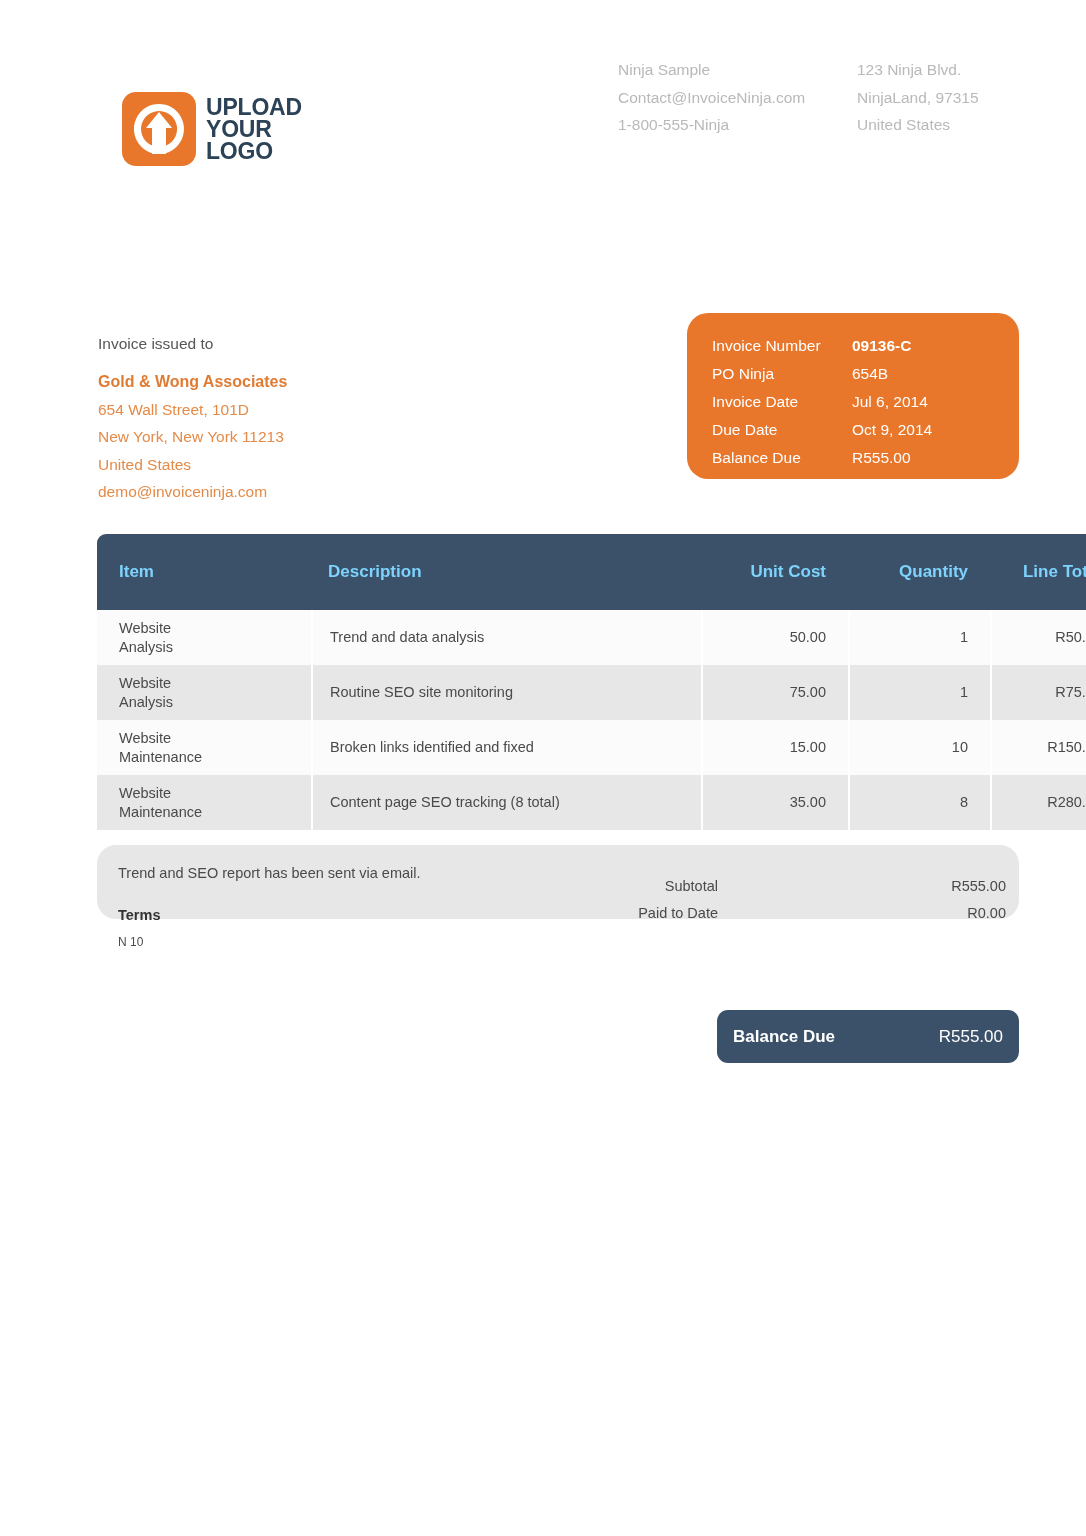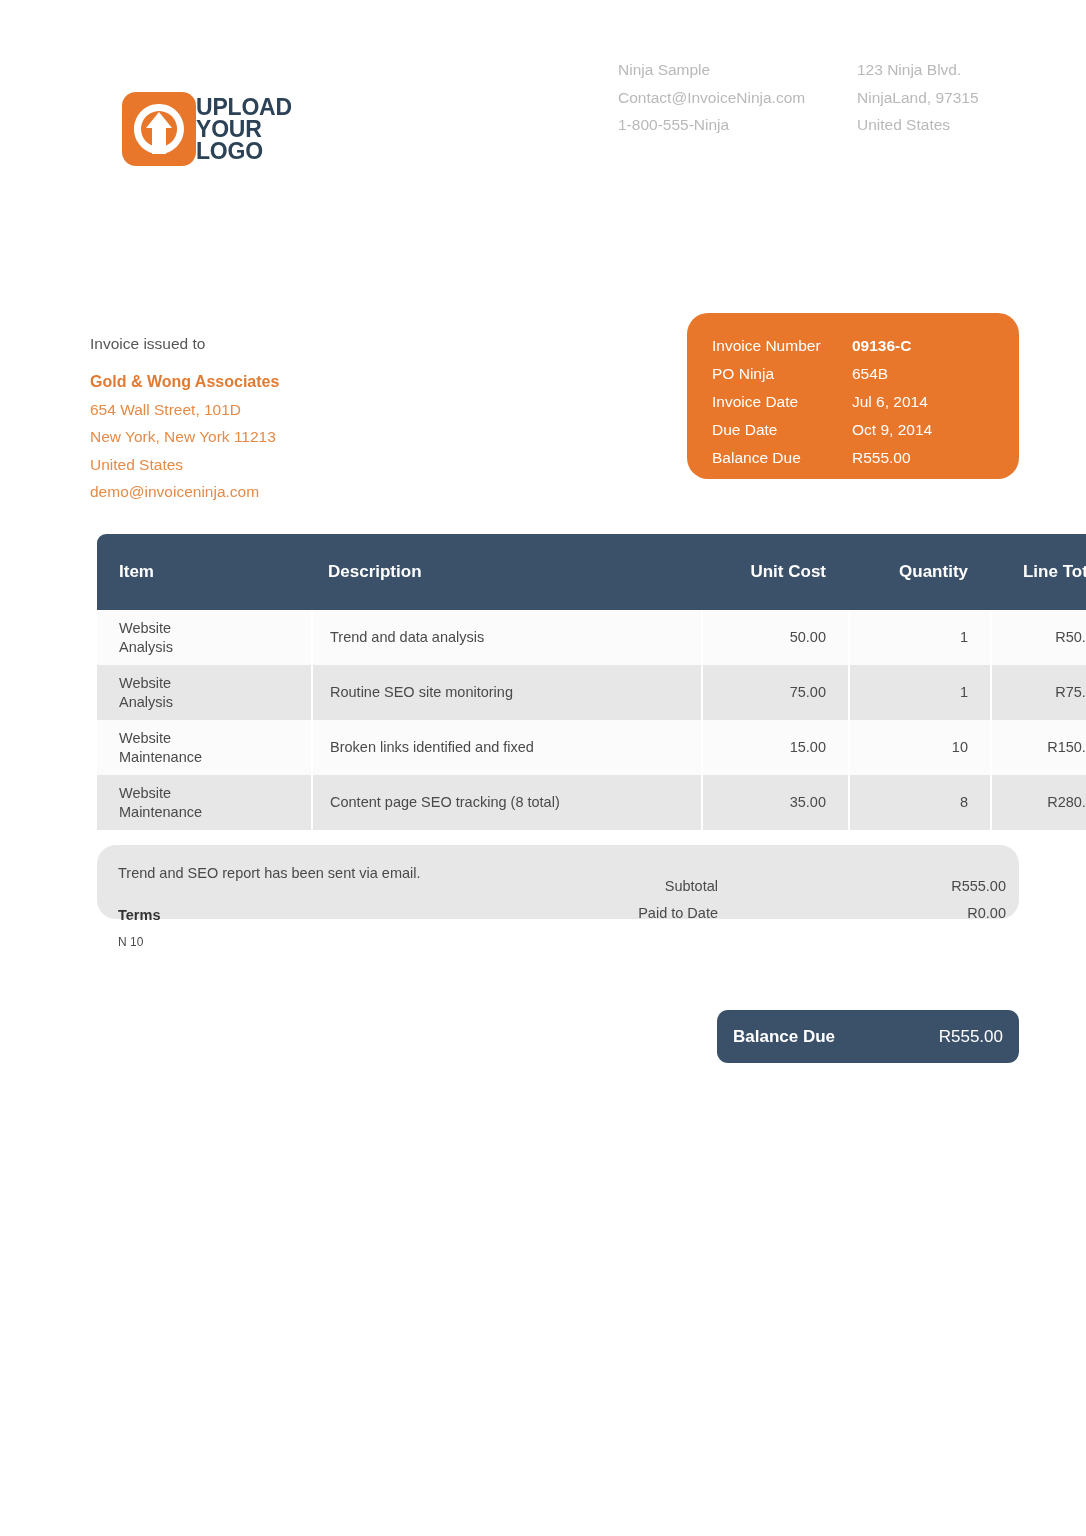--- a/index.html
+++ b/index.html
@@ -34,21 +34,21 @@
   .logo-mark {
     width: 74px;
     height: 74px;
     border-radius: 14px;
     background: #E8772B;
     position: relative;
     flex: 0 0 auto;
   }
   .logo-mark svg { display: block; }
   .logo-words {
-    margin-left: 0;
+    margin-left: 10px;
     display: flex;
     flex-direction: column;
     line-height: 0.97;
     font-weight: bold;
     font-size: 23px;
     letter-spacing: -0.2px;
     color: #2C4257;
   }
   .logo-words span { display: block; }
 
@@ -62,21 +62,21 @@
     color: #b9b9b9;
     line-height: 27.5px;
   }
   .company-col-a { width: 224px; }
   .company-col-b { width: 240px; }
   .company-block div { white-space: nowrap; }
 
   
   .issued-to {
     position: absolute;
-    left: 90px;
+    left: 98px;
     top: 330px;
     font-size: 15.5px;
     line-height: 27.5px;
   }
   .issued-to .issued-label {
     color: #565656;
     font-size: 15.5px;
     margin-bottom: 10px;
   }
   .issued-to .client-name {
@@ -124,21 +124,21 @@
     width: 922px;
   }
   .items table {
     width: 922px;
     border-collapse: separate;
     border-spacing: 0;
     table-layout: fixed;
   }
   .items thead th {
     background: #3B5069;
-    color: #ffffff;
+    color: #7dd3fc;
     font-size: 17px;
     font-weight: bold;
     height: 76px;
     vertical-align: middle;
     padding: 0;
   }
   .items thead th.c-item      { width: 192px; text-align: left;  padding-left: 22px; border-radius: 9px 0 0 0; }
   .items thead th.c-desc      { width: 373px; text-align: left;  padding-left: 17px; }
   .items thead th.c-unit      { width: 125px; text-align: right; padding-right: 22px; }
   .items thead th.c-qty       { width: 120px; text-align: right; padding-right: 22px; }

